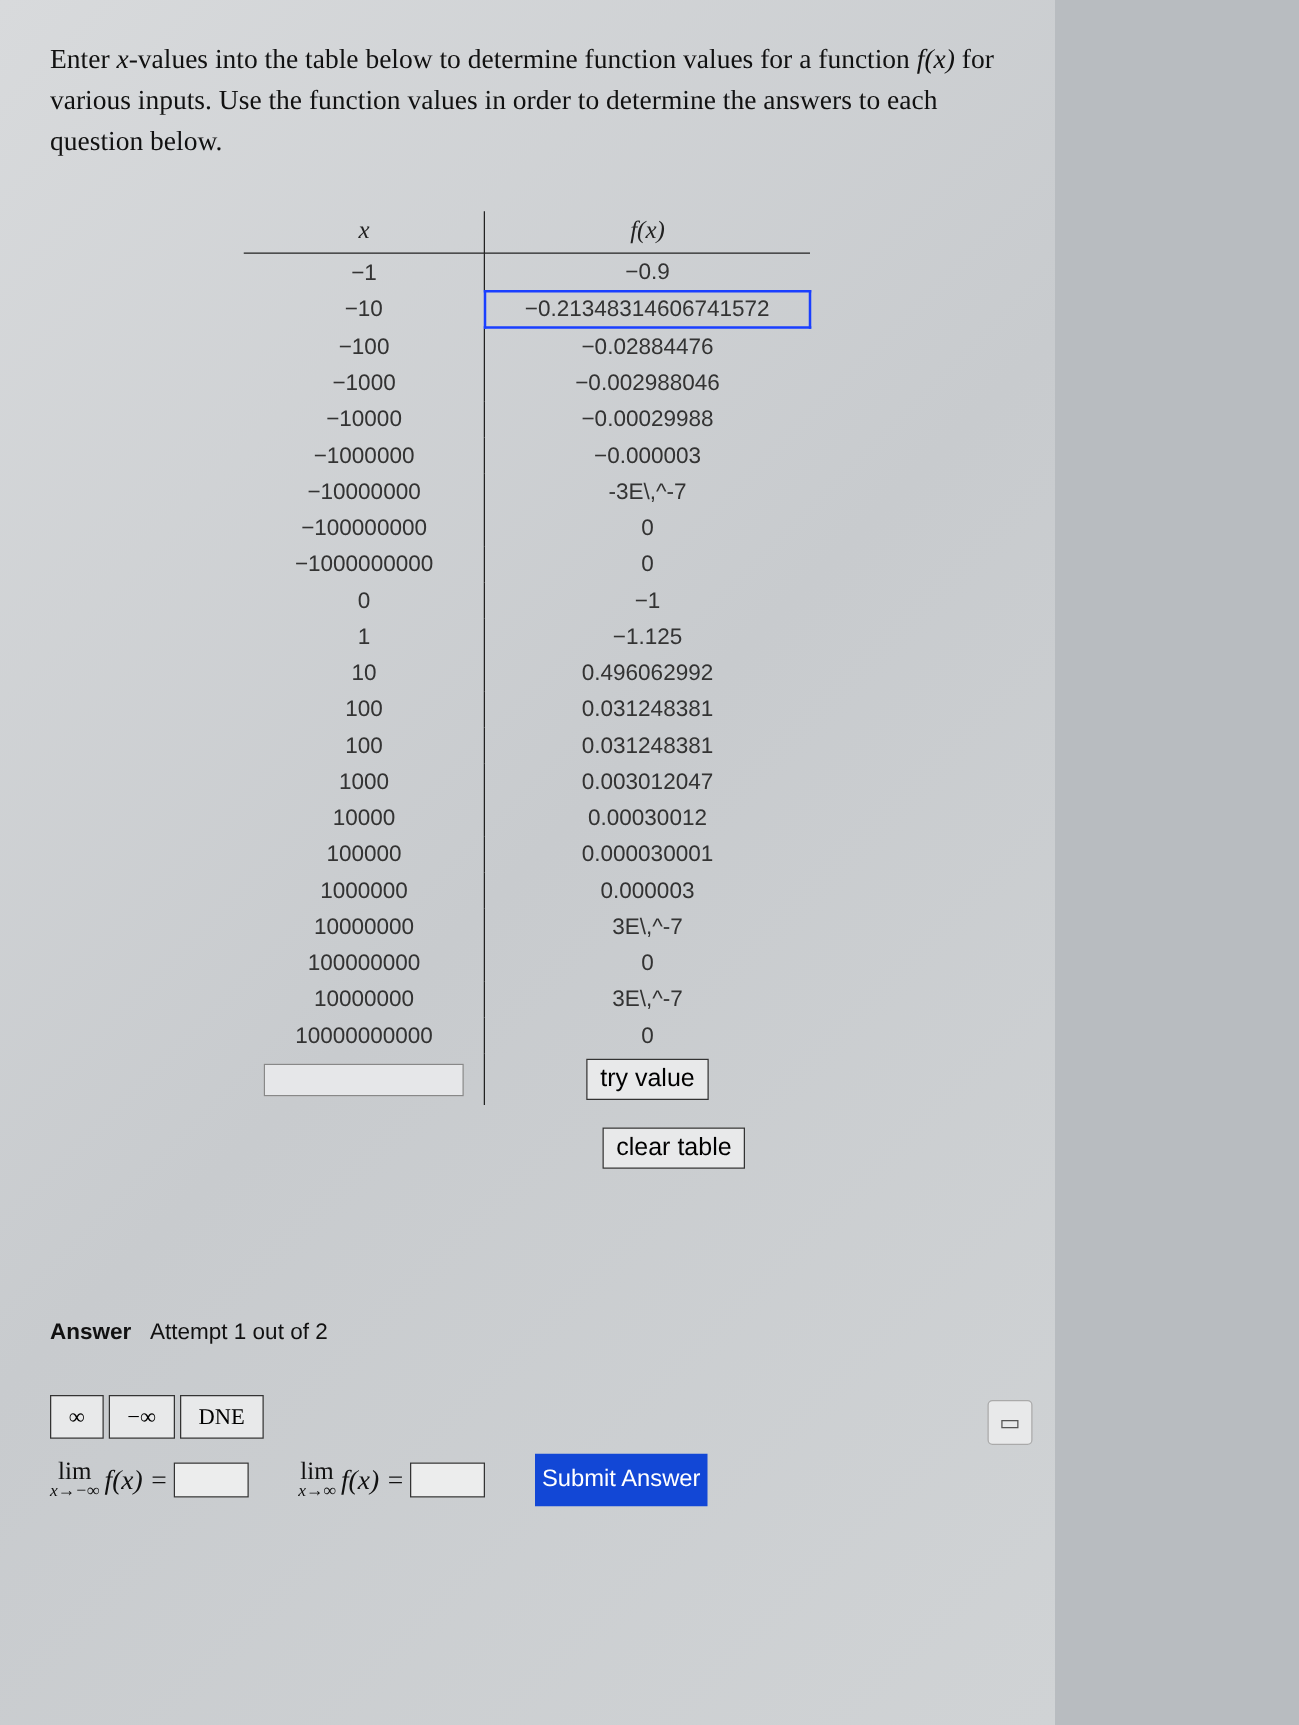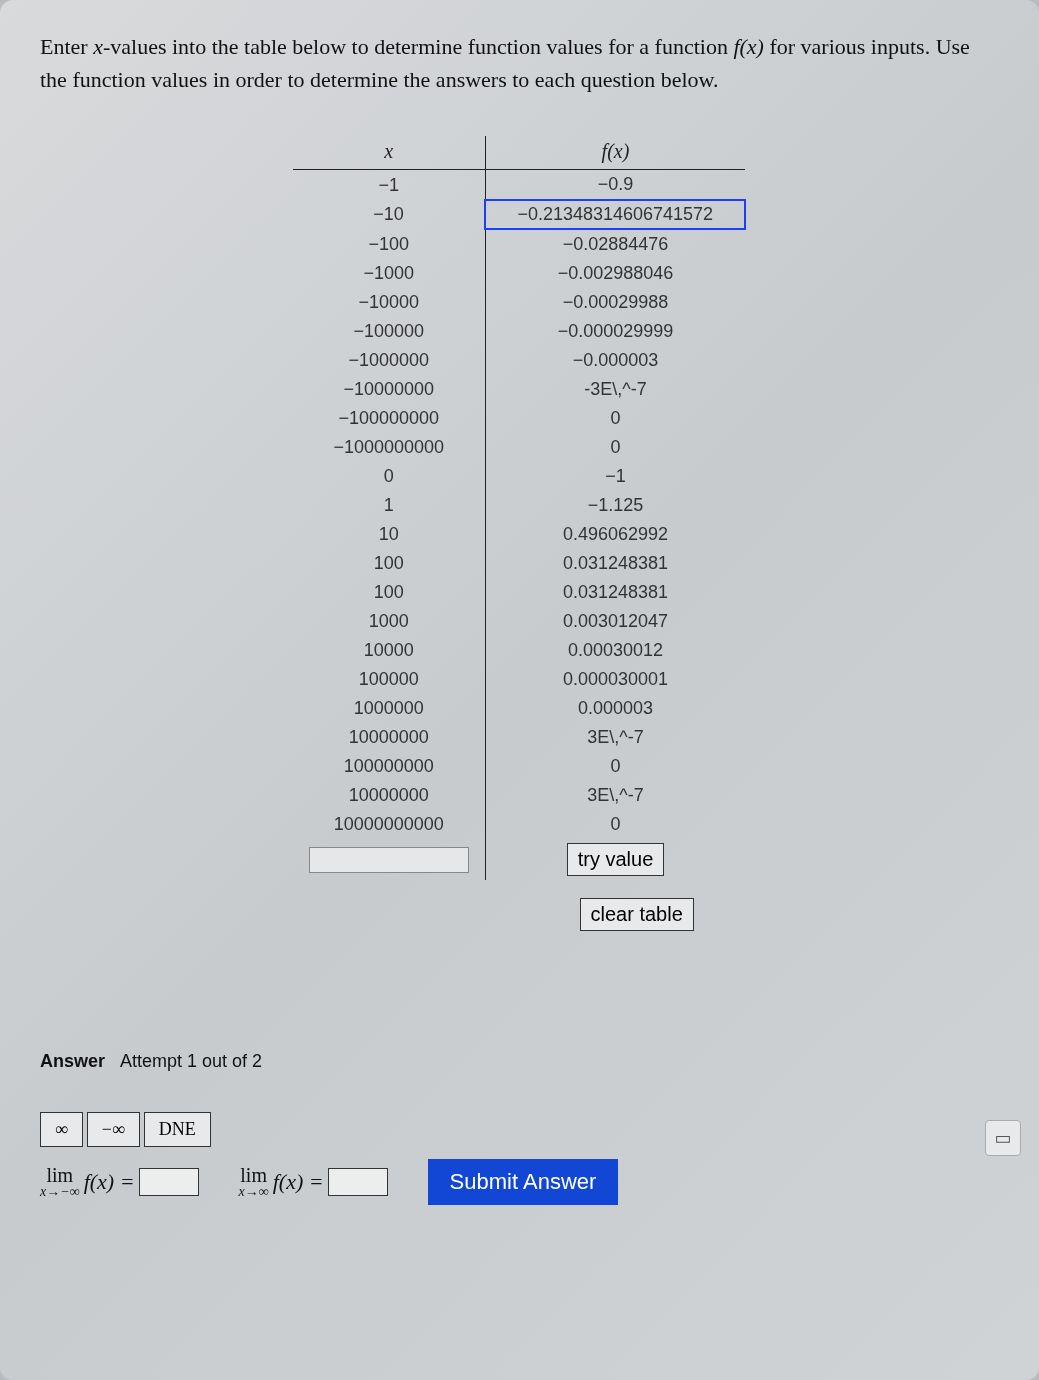--- a/index.html
+++ b/index.html
@@ -4,26 +4,25 @@
 <style>
   * { box-sizing: border-box; }
   body {
     margin: 0;
     padding: 0;
     background: #b8bcc0;
     font-family: Georgia, 'Times New Roman', serif;
     color: #111;
   }
   .page {
-    width: 1039px;
+    width: 844px;
     min-height: 1380px;
     background: linear-gradient(135deg, #d8dadc 0%, #c8cbce 50%, #d0d3d5 100%);
     position: relative;
     padding: 30px 40px 40px 40px;
-    border-radius: 13px;
   }
   .prompt {
     font-size: 22px;
     line-height: 1.5;
     color: #111;
   }
   .math-i { font-style: italic; font-family: 'Times New Roman', serif; }
   .fn { font-style: italic; font-family: 'Times New Roman', serif; }
   .table-wrap {
     margin: 40px auto 10px auto;
@@ -126,25 +125,25 @@
     border: 1.5px solid #333;
     background: #eceded;
     width: 60px;
     height: 28px;
     margin-left: 4px;
     font-size: 16px;
     padding: 2px 4px;
   }
   .submit-btn {
     font-family: Arial, sans-serif;
-    font-size: 22px;
+    font-size: 19px;
     background: #1247d6;
     color: #fff;
     border: none;
-    padding: 10px 22px;
+    padding: 10px 6px;
     cursor: pointer;
   }
   .float-icon {
     position: absolute;
     right: 18px;
     top: 1120px;
     width: 36px;
     height: 36px;
     background: #e8e9ea;
     border: 1px solid #aaa;
@@ -188,24 +187,20 @@
           </tr>
           <tr>
             <td class="x-col">−1000</td>
             <td class="fx-col">−0.002988046</td>
           </tr>
           <tr>
             <td class="x-col">−10000</td>
             <td class="fx-col">−0.00029988</td>
           </tr>
           <tr>
-            <td class="x-col">−100000</td>
-            <td class="fx-col">−0.000029999</td>
-          </tr>
-          <tr>
             <td class="x-col">−1000000</td>
             <td class="fx-col">−0.000003</td>
           </tr>
           <tr>
             <td class="x-col">−10000000</td>
             <td class="fx-col hl-red">-3E\,^-7</td>
           </tr>
           <tr>
             <td class="x-col">−100000000</td>
             <td class="fx-col">0</td>

